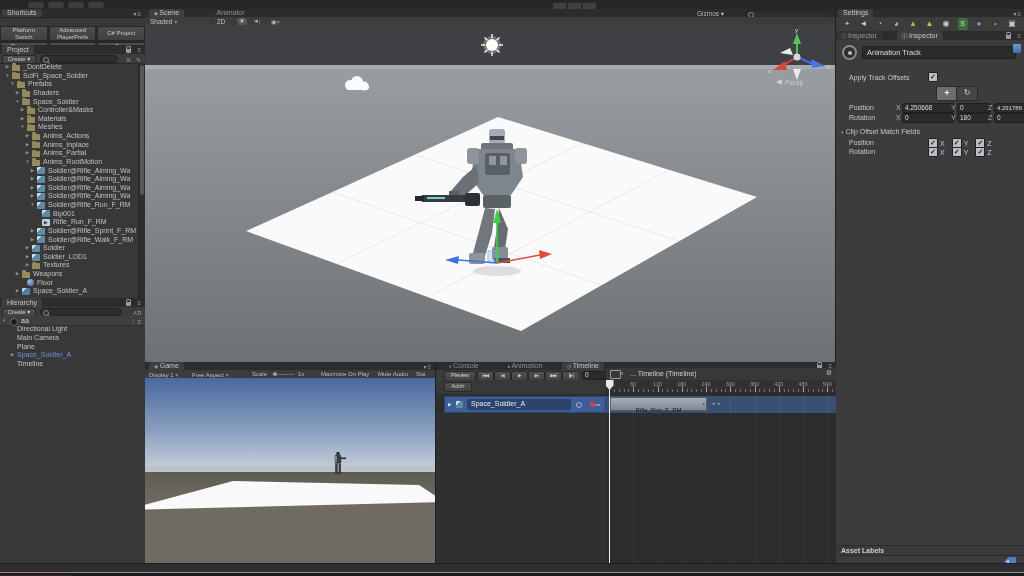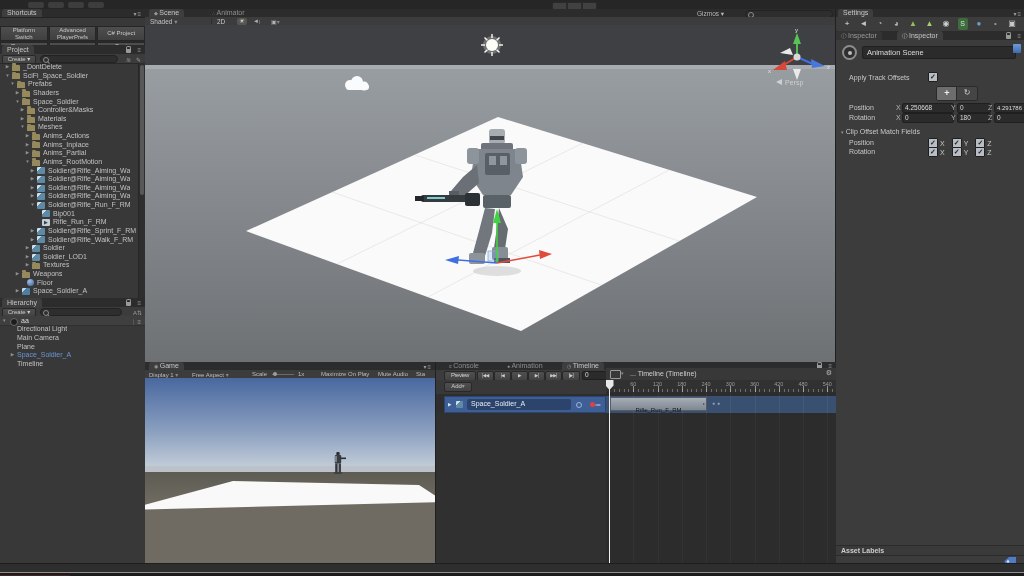--- a/index.html
+++ b/index.html
@@ -432,21 +432,21 @@
         <span style="font-size:5.5px;">ⓘ </span><span>Inspector</span>
       </div>
       <div class="ulock" style="right:14px;top:3.5px;"></div>
       <div class="menuglyphs" style="right:3px;top:2px;">≡</div>
     </div>
 
     <div class="abs" style="left:0;top:31px;width:189px;height:523px;background:#3c3c3c;font-size:7px;">
       <div class="abs" style="left:6px;top:5px;width:11px;height:11px;border:2px solid #8d8d8d;border-radius:50%;background:#2f2f2f;">
         <div class="abs" style="left:3.5px;top:3.5px;width:4px;height:4px;border-radius:50%;background:#bdbdbd;"></div>
       </div>
-      <div class="field" style="left:26px;top:6px;width:146px;height:11px;line-height:11px;font-size:7.5px;padding-left:4px;">Animation Scene</div>
+      <div class="field" style="left:26px;top:6px;width:146px;height:11px;line-height:11px;font-size:7.5px;padding-left:4px;">Animation Track</div>
       <div class="abs" style="left:177px;top:4px;width:8px;height:9px;background:linear-gradient(#6f9ad6,#3f6cae);border-radius:1px;"></div>
 
       <div class="abs" style="left:13px;top:34px;color:#c8c8c8;">Apply Track Offsets</div>
       <span class="cb" style="position:absolute;left:92px;top:32px;">✓</span>
 
       <div class="abs" style="left:100px;top:46px;width:40px;height:13px;">
         <div class="abs" style="left:0;top:0;width:20px;height:13px;background:#6d6d6d;border:1px solid #2a2a2a;border-radius:2px 0 0 2px;text-align:center;font-size:9px;line-height:12px;color:#f0f0f0;font-weight:bold;">+</div>
         <div class="abs" style="left:20px;top:0;width:20px;height:13px;background:#454545;border:1px solid #2a2a2a;border-radius:0 2px 2px 0;text-align:center;font-size:8px;line-height:12px;color:#cfcfcf;">↻</div>
       </div>
 

